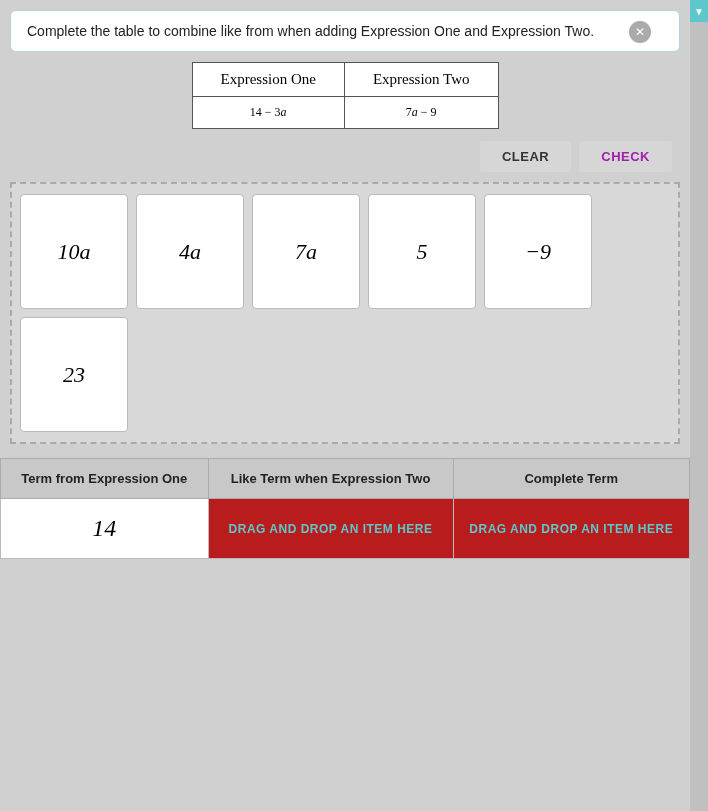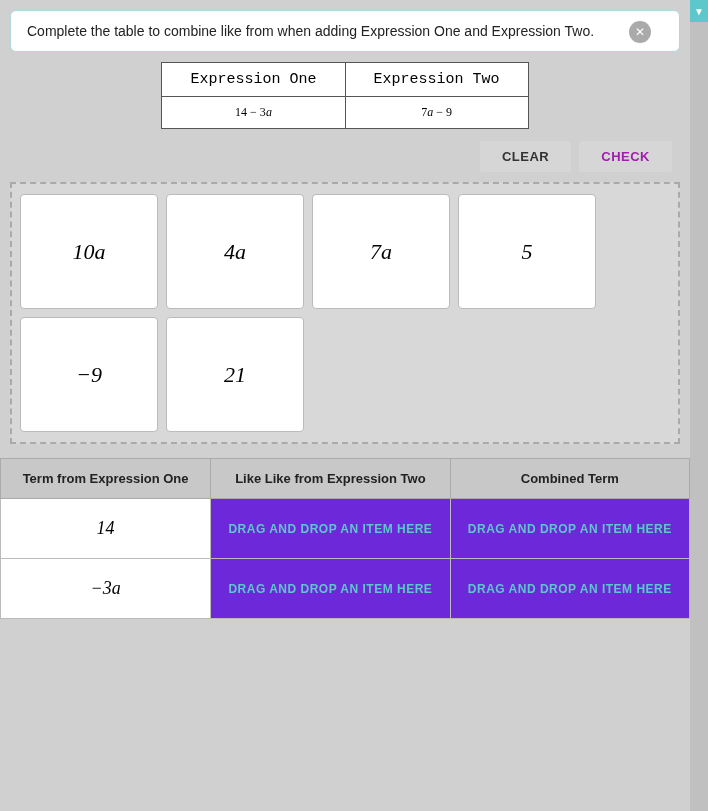--- a/index.html
+++ b/index.html
@@ -69,21 +69,20 @@
     .expression-table th, .expression-table td {
       border: 1.5px solid #555;
       padding: 8px 28px;
       text-align: center;
       font-family: Georgia, serif;
       font-size: 12px;
     }
     .expression-table th {
       font-weight: normal;
       font-size: 15px;
-      font-family: Liberation Mono, monospace;
     }
 
     
     .buttons-row {
       display: flex;
       justify-content: flex-end;
       padding-right: 18px;
       margin-bottom: 10px;
       gap: 8px;
       margin-left: 22px;
@@ -115,21 +114,21 @@
       background: #d8d8d8;
       display: flex;
       flex-wrap: wrap;
       gap: 8px;
       min-height: 160px;
     }
     .tile {
       background: white;
       border: 1.5px solid #bbb;
       border-radius: 4px;
-      width: 138px;
+      width: 108px;
       height: 115px;
       display: flex;
       align-items: center;
       justify-content: center;
       font-family: Georgia, serif;
       font-size: 22px;
       font-style: italic;
       cursor: grab;
       user-select: none;
     }
@@ -157,25 +156,25 @@
     .bottom-table td {
       border: 1.5px solid #bbb;
       padding: 0;
       text-align: center;
       vertical-align: middle;
     }
     .term-cell {
       background: white;
       padding: 18px 10px;
       font-family: Georgia, serif;
-      font-size: 18px;
+      font-size: 24px;
       font-style: italic;
     }
     .drop-cell {
-      background: #6d28d9;
+      background: #b91c1c;
       height: 60px;
       min-height: 60px;
       border: 2px dashed #5cc8cc;
       padding: 8px;
     }
     .drop-cell-inner {
       display: flex;
       align-items: center;
       justify-content: center;
       height: 100%;
@@ -236,51 +235,42 @@
     <button class="btn-clear">CLEAR</button>
     <button class="btn-check">CHECK</button>
   </div>
 
   <div class="tiles-area">
     <div class="tile">10<i>a</i></div>
     <div class="tile">4<i>a</i></div>
     <div class="tile">7<i>a</i></div>
     <div class="tile">5</div>
     <div class="tile">−9</div>
-    <div class="tile">21</div>
+    <div class="tile">23</div>
   </div>
 
   <div class="bottom-table-container">
     <table class="bottom-table">
       <thead>
         <tr>
           <th>Term from Expression One</th>
-          <th>Like Like from Expression Two</th>
-          <th>Combined Term</th>
+          <th>Like Term when Expression Two</th>
+          <th>Complete Term</th>
         </tr>
       </thead>
       <tbody id="bottom-table-body">
       <tr>
             <td class="term-cell">14</td>
             <td class="drop-cell">
               <div class="drop-cell-inner">DRAG AND DROP AN ITEM HERE</div>
             </td>
             <td class="drop-cell">
               <div class="drop-cell-inner">DRAG AND DROP AN ITEM HERE</div>
             </td>
           </tr>
-          <tr>
-            <td class="term-cell">−3<i>a</i></td>
-            <td class="drop-cell">
-              <div class="drop-cell-inner">DRAG AND DROP AN ITEM HERE</div>
-            </td>
-            <td class="drop-cell">
-              <div class="drop-cell-inner">DRAG AND DROP AN ITEM HERE</div>
-            </td>
-          </tr>
         </tbody>
     </table>
   </div>
 
 </div>
 
 <div class="right-scrollbar">
   <div class="scrollbar-arrow">▼</div>
 </div>
 

